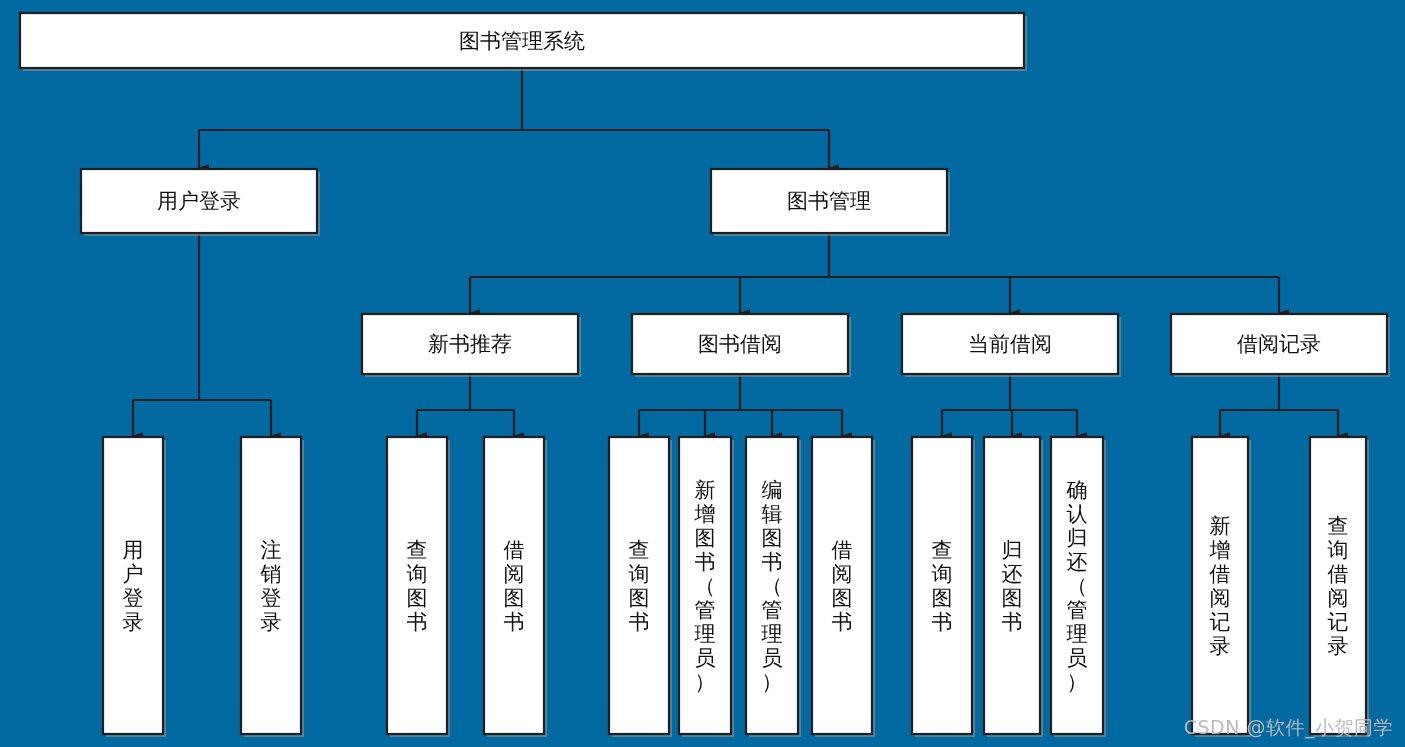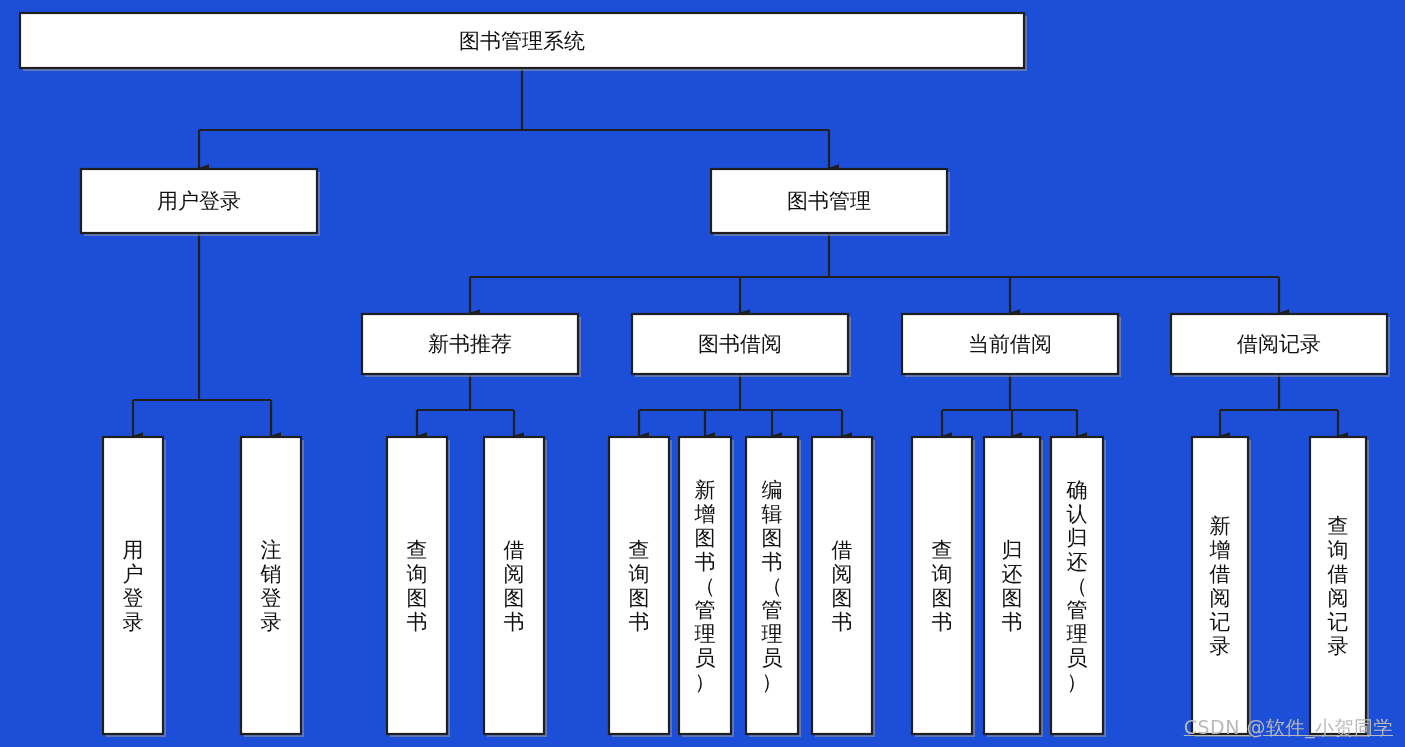--- a/index.html
+++ b/index.html
@@ -10,21 +10,21 @@
   body {
     width: 1405px;
     height: 747px;
     font-family: "DejaVu Sans", "Liberation Sans", sans-serif;
     overflow: hidden;
   }
   #diagram-root {
     position: relative;
     width: 1405px;
     height: 747px;
-    background: #1d4ed8;
+    background: #0369a1;
   }
   svg.canvas {
     position: absolute;
     left: 0;
     top: 0;
     width: 1405px;
     height: 747px;
     display: block;
   }
   .node-box {
@@ -59,21 +59,20 @@
   .watermark {
     position: absolute;
     right: 12px;
     bottom: 6px;
     font-family: "DejaVu Sans", "Liberation Sans", sans-serif;
     font-size: 19px;
     color: #b9b9b9;
     white-space: nowrap;
     letter-spacing: .5px;
     pointer-events: none;
-    text-decoration: underline;
   }
 </style>
 </head>
 <body>
 
 <div id="diagram-root">
 
   <svg class="canvas" viewBox="0 0 1405 747" xmlns="http://www.w3.org/2000/svg">
     <defs>
       <marker id="arrowhead" markerWidth="9" markerHeight="11" refX="4.2" refY="10" orient="auto" markerUnits="userSpaceOnUse">

